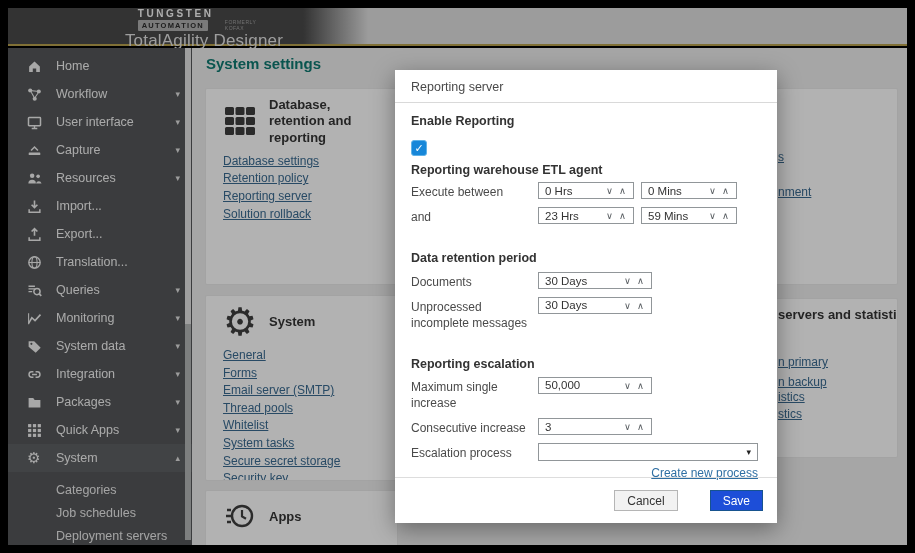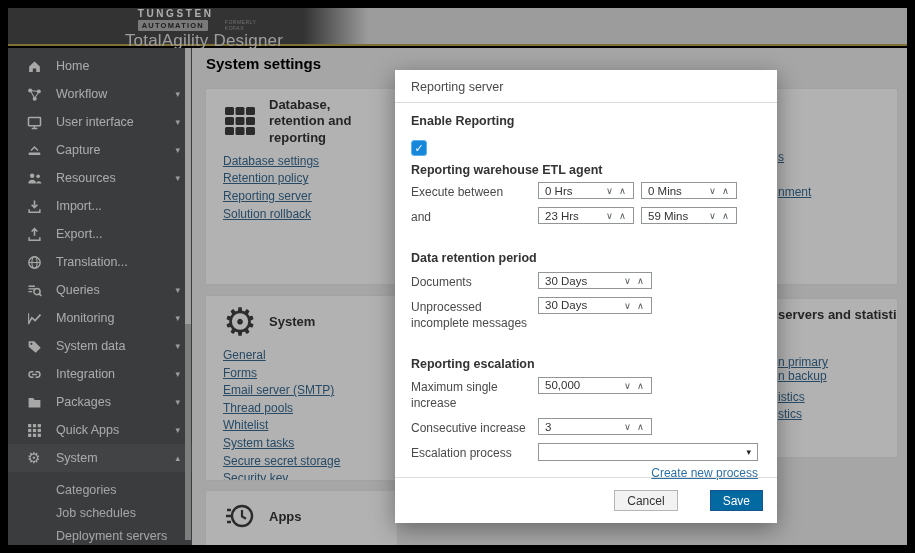--- a/index.html
+++ b/index.html
@@ -35,21 +35,21 @@
   .nicon svg { display:block; }
   .glyph { font-size:15px; line-height:1; font-family:"DejaVu Sans",sans-serif; }
   .chev { margin-left:auto; font-size:9px; color:#d8d8d8; }
   .sub { padding-top:6px; }
   .sub-item { height:23px; display:flex; align-items:center; padding-left:48px; color:#e3e3e3; font-size:12.5px; cursor:pointer; }
   .sb-scroll { position:absolute; right:1px; top:0; width:6px; height:492px; background:#aeb0b1; }
   .sb-thumb { width:100%; height:56%; background:#dddddd; }
 
   
   .main { position:absolute; left:192px; top:48px; width:715px; height:497px; background:#e6e6e6; overflow:hidden; }
-  .main-title { position:absolute; left:14px; top:7px; font-size:15px; font-weight:bold; color:#000000; }
+  .main-title { position:absolute; left:14px; top:7px; font-size:15px; font-weight:bold; color:#0f766e; }
   .card { position:absolute; background:#f7f7f7; border:1px solid #e2e2e2; border-radius:2px; overflow:hidden; }
   .card-head { display:flex; align-items:center; gap:11px; padding:8px 10px 4px 16px; }
   .card-icon { width:36px; height:36px; color:#3d3d3d; flex:none; display:flex; align-items:center; justify-content:center; }
   .card-gear { font-size:38px; line-height:36px; color:#3d3d3d; font-family:"DejaVu Sans",sans-serif; }
   .card-title { font-weight:bold; font-size:13px; color:#333; line-height:1.25; }
   .card-links { padding:3px 10px 0 17px; }
   .card-links a, .frag-link { display:block; height:17.6px; line-height:17.6px; font-size:12px; color:#38678c; text-decoration:underline; cursor:pointer; white-space:nowrap; }
   .frag-link { position:absolute; height:auto; line-height:normal; }
   .frag-title { position:absolute; font-size:13px; font-weight:bold; color:#333; white-space:nowrap; }
 
@@ -79,21 +79,21 @@
   .w-time { width:96px; margin-right:7px; }
   .w-day { width:114px; }
   .select { width:220px; height:18px; border:1px solid #919699; background:#fff; display:flex; align-items:center; cursor:pointer; padding:0 6px; }
   .select .val { flex:1; font-size:11.5px; color:#333; }
   .select .arr { font-size:9px; color:#222; font-family:"DejaVu Sans",sans-serif; }
   .link-row { width:347px; text-align:right; }
   .mlink { font-size:12px; color:#2f6fa3; text-decoration:underline; cursor:pointer; }
   .modal-footer { position:absolute; left:0; right:0; bottom:0; height:46px; border-top:1px solid #ddd;
                   display:flex; align-items:center; justify-content:flex-end; gap:8px; padding:0 14px; }
   .btn { height:21px; font-size:12px; padding:0 12px; border:1px solid #b5b5b5; background:#f2f2f2; color:#333; cursor:pointer; font-family:inherit;margin-left:24px; }
-  .btn.primary { background:#0369a1; border-color:#17538f; color:#fff; }
+  .btn.primary { background:#1d4ed8; border-color:#17538f; color:#fff; }
 
   
   .mt-h1 { margin-top:11px; } .mt-cb { margin-top:11px; } .mt-h2 { margin-top:7px; }
   .mt-r1 { margin-top:5px; }  .mt-r2 { margin-top:7px; }  .mt-h3 { margin-top:26px; }
   .mt-r3 { margin-top:7px; }  .mt-r4 { margin-top:6px; }  .mt-h4 { margin-top:26px; }
   .mt-r5 { margin-top:6px; }  .mt-r6 { margin-top:7px; }  .mt-r7 { margin-top:6px; }
   .mt-lk { margin-top:2px; }
 </style>
 </head>
 <body>
@@ -360,21 +360,21 @@
     </div>
 
     <div class="card c-r1">
       <a class="frag-link" style="left:217px; top:61px;">s</a>
       <a class="frag-link" style="left:217px; top:96px;">nment</a>
     </div>
 
     <div class="card c-r2">
       <span class="frag-title" style="left:217px; top:8px;">servers and statistics</span>
       <a class="frag-link" style="left:217px; top:56px;">n primary</a>
-      <a class="frag-link" style="left:217px; top:70px;">n backup</a>
+      <a class="frag-link" style="left:217px; top:76px;">n backup</a>
       <a class="frag-link" style="left:217px; top:91px;">istics</a>
       <a class="frag-link" style="left:217px; top:108px;">stics</a>
     </div>
   </div>
 
   <div class="overlay"></div>
 
   <div class="modal">
     <div class="modal-title">Reporting server</div>
     <div class="modal-body">

